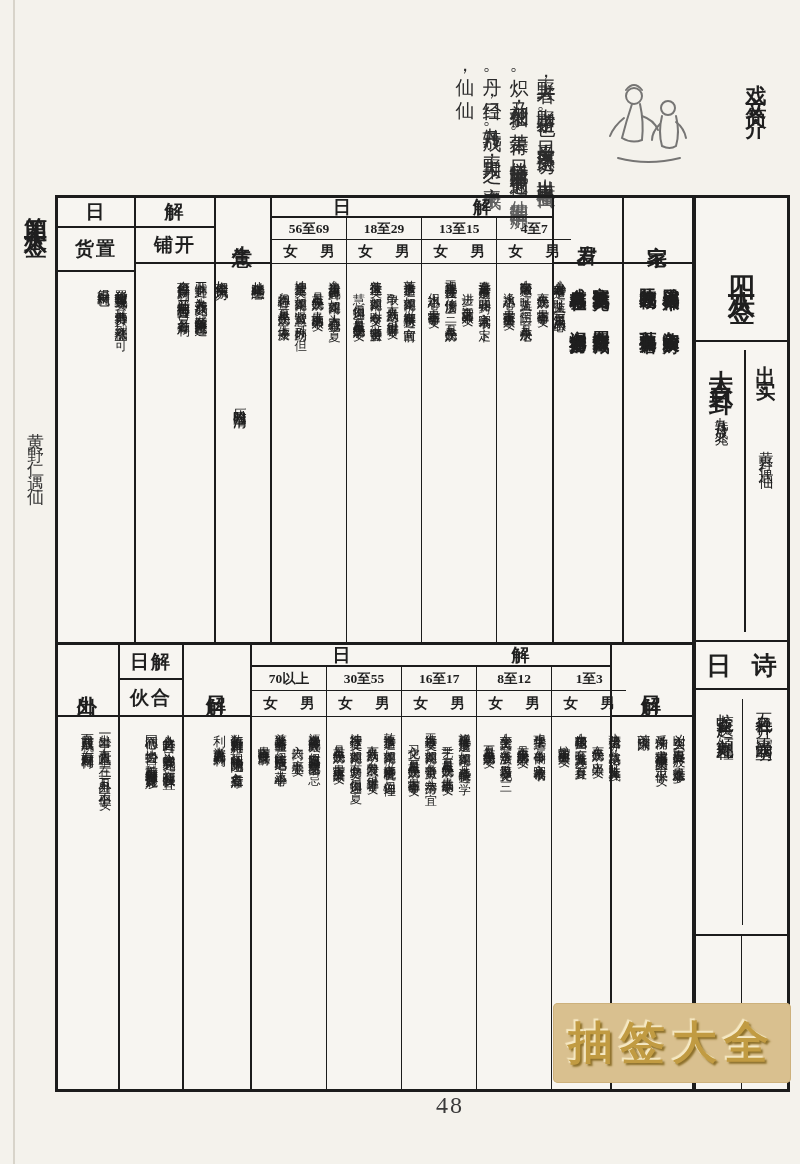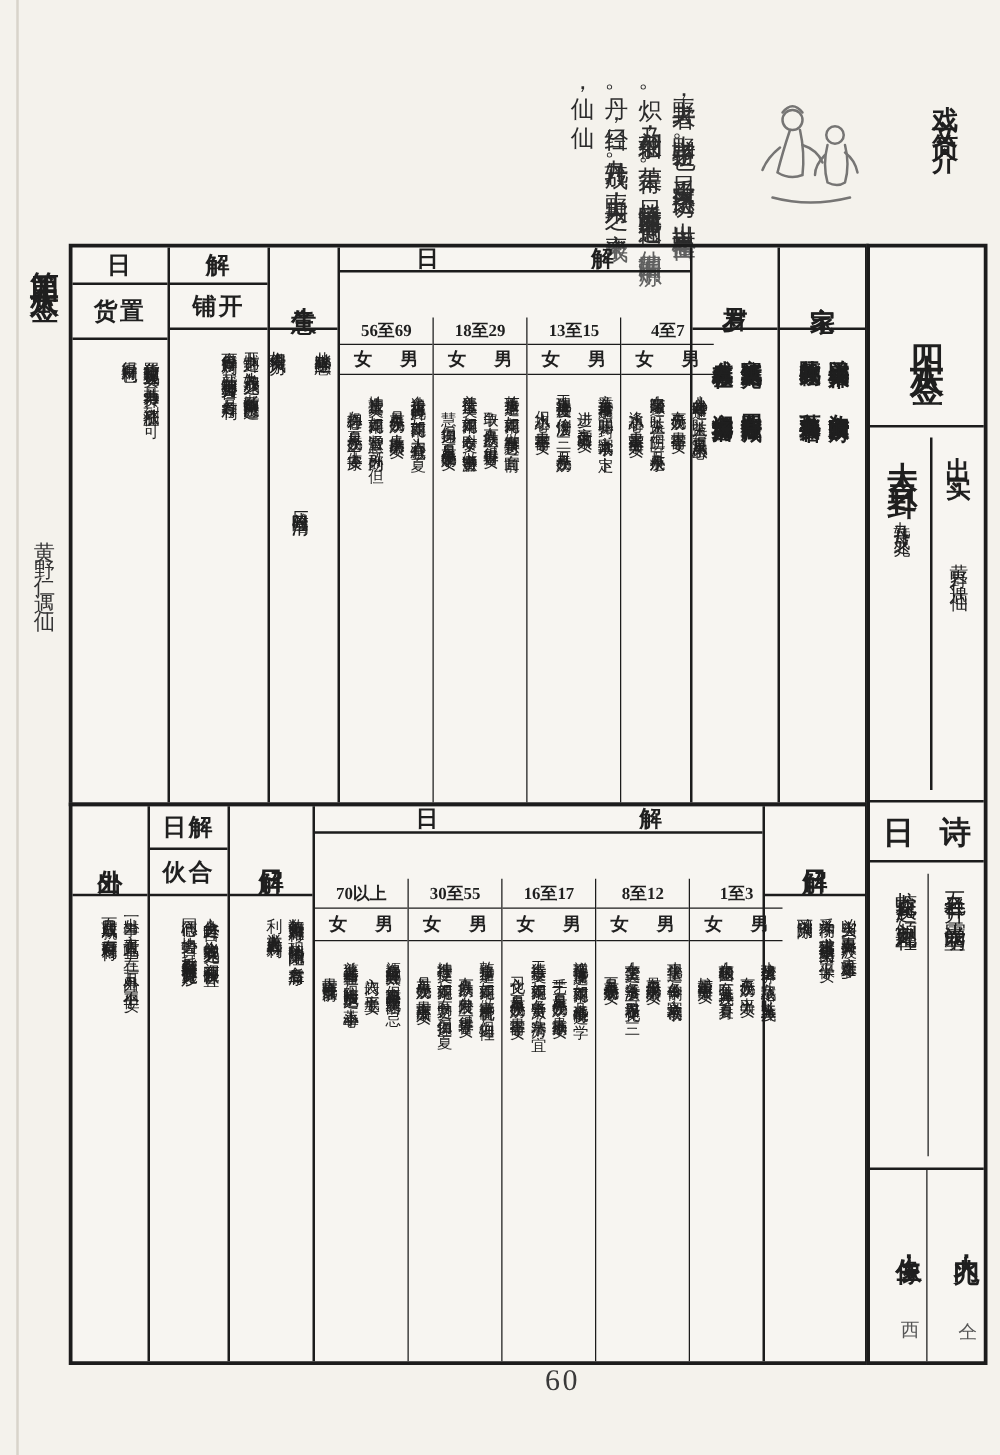--- a/index.html
+++ b/index.html
@@ -26,21 +26,21 @@
   .cbody .line{margin:0 2.5px;}
   .seg{display:inline-block;}
   .seg+.seg{margin-top:.85em;}
   .duet .seg+.seg{margin-top:2.1em;}
   .duet{font-size:17px;font-weight:600;padding:10px 9px;line-height:1.2;}
   .shengyi-body{font-size:13.5px;padding:6px 2px;}
   .stagger .line:nth-child(even){padding-top:9.5em;}
   .agegrp{display:flex;flex-direction:column;border-left:2px solid #1c1c1c;box-sizing:border-box;}
   .ageband{display:flex;align-items:center;justify-content:space-around;font-weight:600;font-size:18px;border-bottom:2px solid #1c1c1c;box-sizing:border-box;}
   .agecols{display:flex;flex:1;}
-  .agecol{flex:1;display:flex;flex-direction:column;border-left:1.5px solid #1c1c1c;box-sizing:border-box;margin-top:36px;}
+  .agecol{flex:1;display:flex;flex-direction:column;border-left:1.5px solid #1c1c1c;box-sizing:border-box;}
   .agecol:first-child{border-left:none;}
   .age-label{display:flex;align-items:center;justify-content:center;font-size:13.5px;font-weight:600;border-bottom:1.5px solid #1c1c1c;box-sizing:border-box;}
   .fm-row{display:flex;align-items:center;justify-content:space-around;font-size:14.5px;font-weight:600;border-bottom:1.5px solid #1c1c1c;box-sizing:border-box;}
   .age-body{font-size:12.4px;padding:6px 2px;}
   .age-body .line:nth-child(even){padding-top:1.05em;}
   
   #sidebar{position:absolute;left:693px;top:195px;width:97px;height:897px;border:3px solid #1c1c1c;box-sizing:border-box;display:flex;flex-direction:column;background:rgba(255,255,255,.25);}
   .sb-big{height:142px;border-bottom:2.5px solid #1c1c1c;display:flex;align-items:center;justify-content:center;}
   .sb-big .v{font-size:27px;font-weight:700;letter-spacing:7px;}
   .sb-source{height:300px;border-bottom:2.5px solid #1c1c1c;writing-mode:vertical-rl;text-orientation:upright;padding:8px 4px;box-sizing:border-box;}
@@ -329,15 +329,18 @@
       </div>
       <div class="omen-cell right">
         <div class="line">
           <span class="seg omen-label">内兆：</span>
           <span class="seg omen-partial">仝</span>
         </div>
       </div>
     </div>
   </div>
 
-  <div id="pageno">60</div>
+  <div id="watermark">
+    <span>抽签大全</span>
+  </div>
+  <div id="pageno">48</div>
 
 </div>
 
 </body></html>

